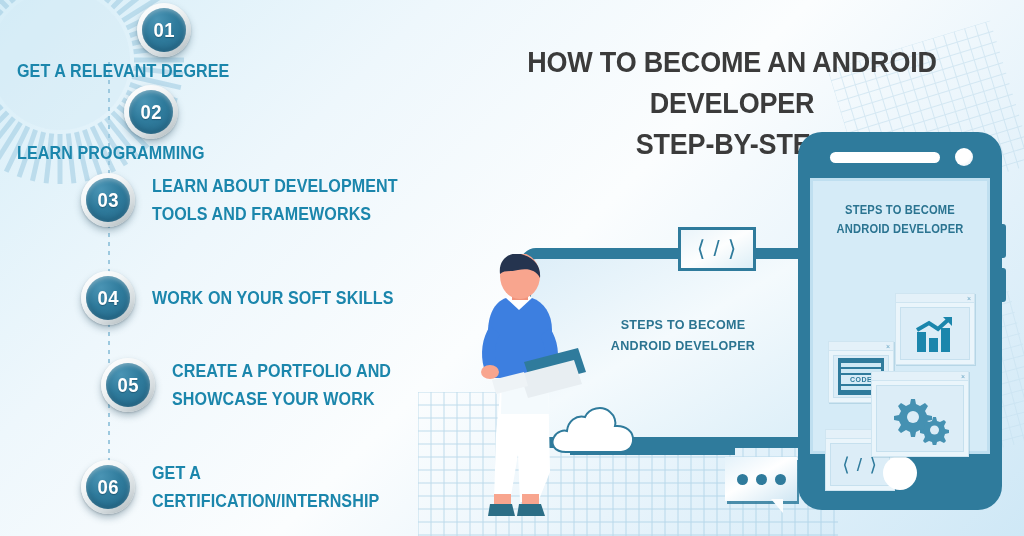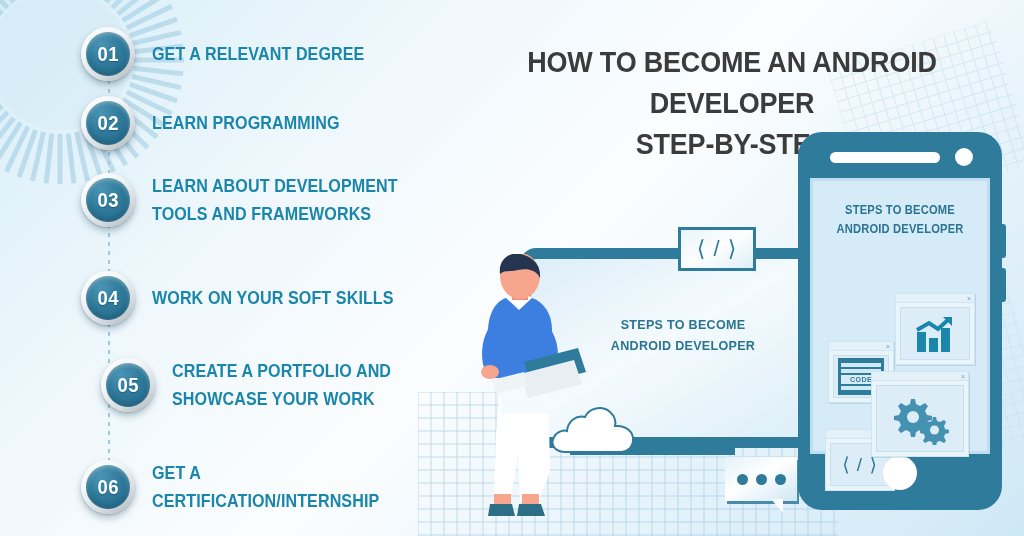--- a/index.html
+++ b/index.html
@@ -303,28 +303,28 @@
         <line x1="0" y1="143" x2="90" y2="143" stroke="#b6d6e8" stroke-width="1"></line>
       </g>
   </svg>
 
   <div class="heading">HOW TO BECOME AN ANDROID DEVELOPER
 STEP-BY-STEP</div>
 
   <div class="steps">
     <div class="dashline"></div>
 
-    <div class="step" style="top:27px;">
+    <div class="step" style="top:3px;flex-direction:column;">
       <div class="badge">
         <span>01</span>
       </div>
       <div class="step-label">GET A RELEVANT DEGREE</div>
     </div>
 
-    <div class="step" style="top:96px;">
+    <div class="step" style="top:85px;flex-direction:column;">
       <div class="badge">
         <span>02</span>
       </div>
       <div class="step-label">LEARN PROGRAMMING</div>
     </div>
 
     <div class="step" style="top:172px;">
       <div class="badge">
         <span>03</span>
       </div>

